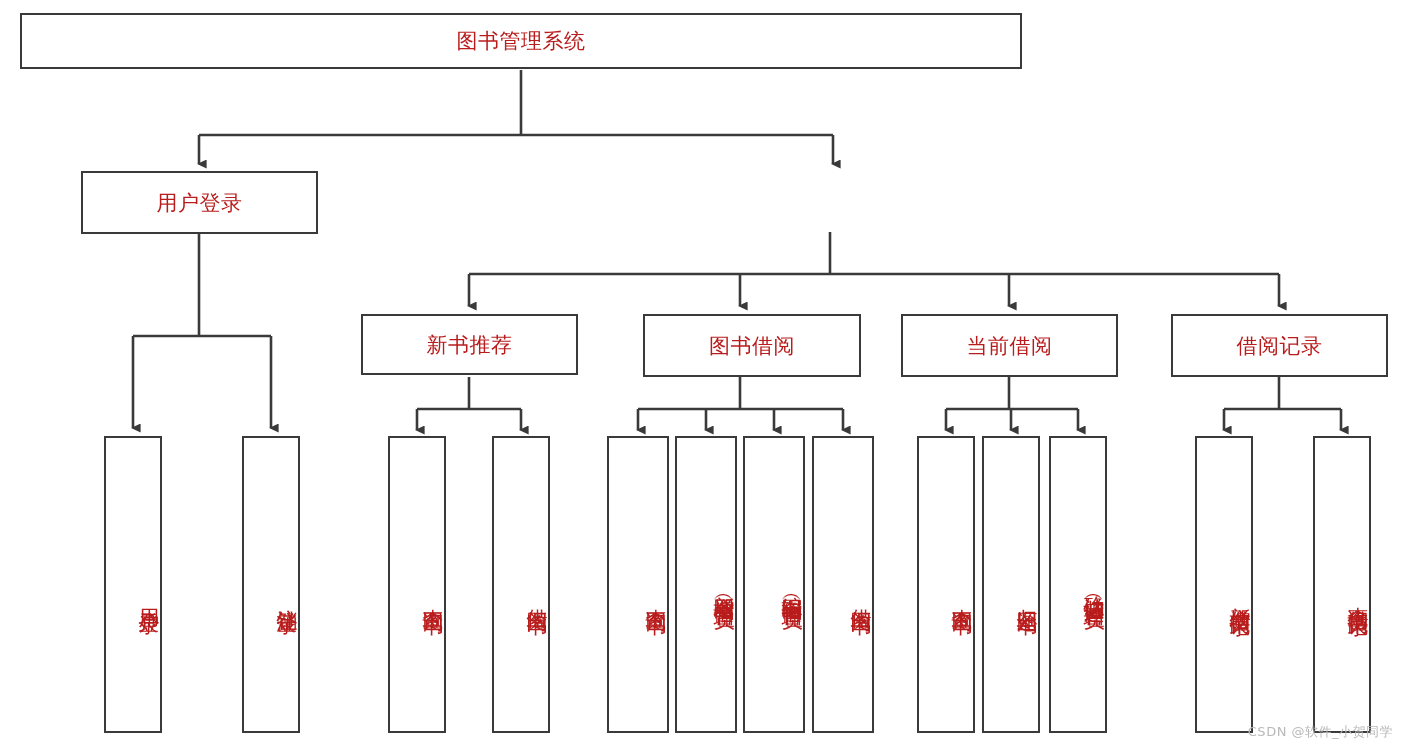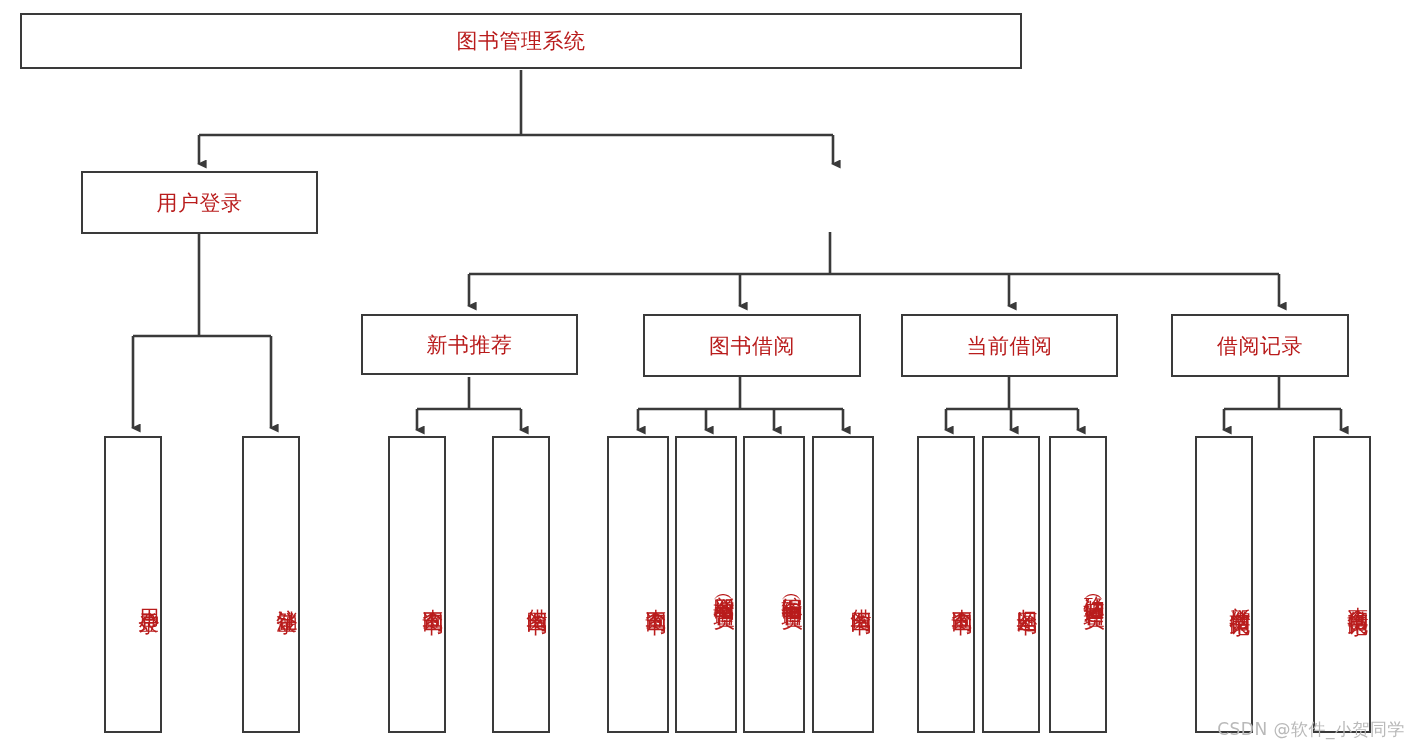--- a/index.html
+++ b/index.html
@@ -46,23 +46,23 @@
     align-items: flex-start;
     justify-content: center;
   }
   .node.vert > .vlabel {
     writing-mode: vertical-rl;
     text-orientation: upright;
     white-space: nowrap;
   }
   .watermark {
     position: absolute;
-    right: 0;
+    right: 12px;
     bottom: 6px;
-    font-size: 17px;
+    font-size: 13px;
     color: #b9b9b9;
     letter-spacing: 0.5px;
     white-space: nowrap;
   }
 </style>
 </head>
 <body>
 
 <div id="canvas">
 
@@ -127,21 +127,21 @@
 
   <div class="node horiz" style="left:361px; top:314px; width:217px; height:61px;">
     <span>新书推荐</span>
   </div>
   <div class="node horiz" style="left:631px; top:314px; width:218px; height:63px;margin-left:12px;">
     <span>图书借阅</span>
   </div>
   <div class="node horiz" style="left:901px; top:314px; width:217px; height:63px;text-align:right;">
     <span>当前借阅</span>
   </div>
-  <div class="node horiz" style="left:1171px; top:314px; width:178px; height:63px;">
+  <div class="node horiz" style="left:1171px; top:314px; width:217px; height:63px;">
     <span>借阅记录</span>
   </div>
 
   <div class="node vert" style="left:104px; top:436px; width:58px; height:297px;">
     <span class="vlabel">用户登录</span>
   </div>
   <div class="node vert" style="left:242px; top:436px; width:58px; height:297px;">
     <span class="vlabel">注销登录</span>
   </div>
 

